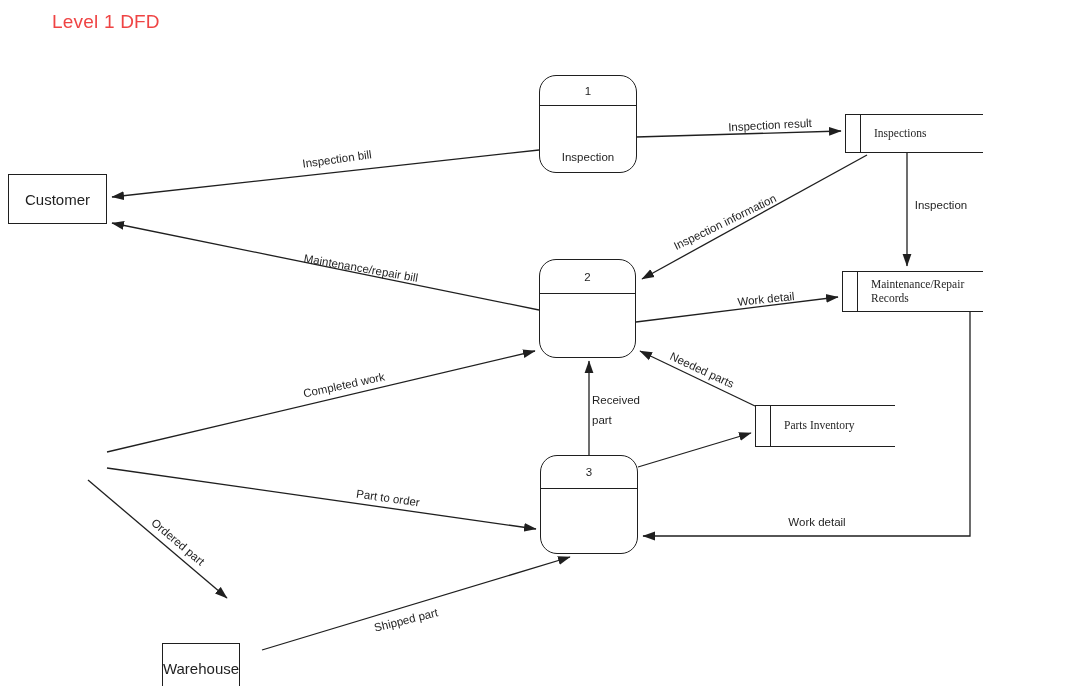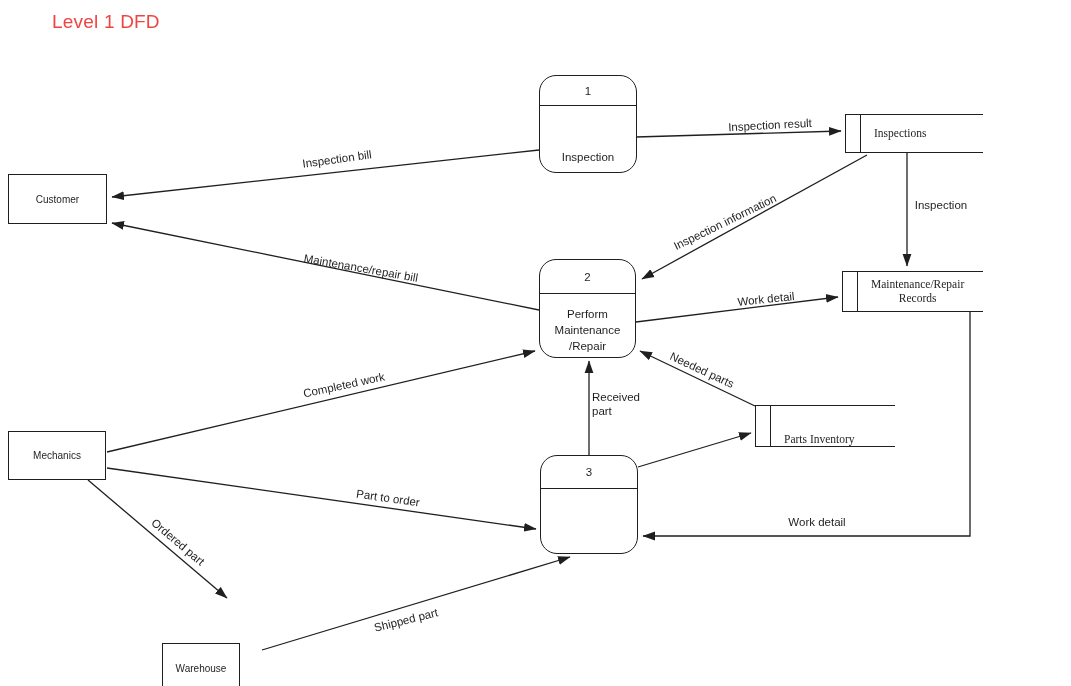--- a/index.html
+++ b/index.html
@@ -11,21 +11,21 @@
   .canvas{position:absolute;left:0;top:0;width:1071px;height:686px;}
   .page-title{
     position:absolute;left:52px;top:11px;
     font-size:19px;letter-spacing:0.2px;color:#ef4444;
   }
   svg.edges{position:absolute;left:0;top:0;}
   .entity{
     position:absolute;box-sizing:border-box;background:#fff;
     border:1.4px solid #1f1f1f;
     display:flex;align-items:center;justify-content:center;
-    font-size:10px;
+    font-size:15px;
   }
   .process{
     position:absolute;box-sizing:border-box;background:#fff;
     border:1.4px solid #1f1f1f;border-radius:17px;
     display:flex;flex-direction:column;
   }
   .process-header{
     border-bottom:1.4px solid #1f1f1f;
     display:flex;align-items:center;justify-content:center;
     font-size:11.5px;flex:0 0 auto;box-sizing:border-box;
@@ -44,21 +44,21 @@
   .datastore-bar{
     position:absolute;left:14px;top:0;bottom:0;width:1.4px;background:#1f1f1f;
   }
   .datastore-label{
     padding-left:28px;font-size:11.5px;line-height:13.5px;white-space:pre-line;
   }
   .flow-label{
     position:absolute;font-size:11.5px;white-space:pre-line;
     transform:translate(-50%,-50%);
   }
-  .flow-label.anchored{transform:none;line-height:14px;text-align:left;}
+  .flow-label.anchored{transform:none;line-height:20px;text-align:left;}
 </style>
 </head>
 <body>
 
 <div class="canvas">
 
   <div class="page-title">Level 1 DFD</div>
 
   <svg class="edges" width="1071" height="686" viewBox="0 0 1071 686">
     <defs>
@@ -80,51 +80,45 @@
       <polyline points="970,311 970,536 643,536" marker-end="url(#arrow)"></polyline>
       <line x1="88" y1="480" x2="227" y2="598" marker-end="url(#arrow)"></line>
       <line x1="262" y1="650" x2="570" y2="557" marker-end="url(#arrow)"></line>
       <line x1="638" y1="467" x2="751" y2="433" marker-end="url(#arrow)"></line>
     </g>
   </svg>
 
   <div class="entity" style="left:8px;top:174px;width:99px;height:50px;">
     <span>Customer</span>
   </div>
-  <div class="entity" style="left:8px;top:431px;width:98px;height:49px;">
-    <span>Mechanics</span>
-  </div>
   <div class="entity" style="left:162px;top:601px;width:78px;height:51px;margin-top:42px;">
     <span>Warehouse</span>
   </div>
 
   <div class="process" style="left:539px;top:75px;width:98px;height:98px;">
     <div class="process-header" style="height:30px;">1</div>
     <div class="process-body">Inspection</div>
   </div>
   <div class="process" style="left:539px;top:259px;width:97px;height:99px;">
     <div class="process-header" style="height:34px;">2</div>
-    <div class="process-body" style="padding-bottom:3px;">Perform
-Maintenance
-/Repair</div>
   </div>
   <div class="process" style="left:540px;top:455px;width:98px;height:99px;">
     <div class="process-header" style="height:33px;">3</div>
   </div>
 
   <div class="datastore" style="left:845px;top:114px;width:138px;height:39px;">
     <div class="datastore-bar"></div>
     <div class="datastore-label">Inspections</div>
   </div>
-  <div class="datastore" style="left:842px;top:271px;width:141px;height:41px;text-align:center;">
+  <div class="datastore" style="left:842px;top:271px;width:141px;height:41px;">
     <div class="datastore-bar"></div>
     <div class="datastore-label">Maintenance/Repair
 Records</div>
   </div>
-  <div class="datastore" style="left:755px;top:405px;width:140px;height:42px;align-items:flex-end;">
+  <div class="datastore" style="left:755px;top:405px;width:140px;height:42px;">
     <div class="datastore-bar"></div>
     <div class="datastore-label">Parts Inventory</div>
   </div>
 
   <div class="flow-label" style="left:770px;top:125px;transform:translate(-50%,-50%) rotate(-3deg);">Inspection result</div>
   <div class="flow-label" style="left:337px;top:159px;transform:translate(-50%,-50%) rotate(-8deg);">Inspection bill</div>
   <div class="flow-label" style="left:725px;top:222px;transform:translate(-50%,-50%) rotate(-26deg);">Inspection information</div>
   <div class="flow-label" style="left:941px;top:205px;">Inspection</div>
   <div class="flow-label" style="left:361px;top:268px;transform:translate(-50%,-50%) rotate(10deg);">Maintenance/repair bill</div>
   <div class="flow-label" style="left:766px;top:299px;transform:translate(-50%,-50%) rotate(-6deg);">Work detail</div>

